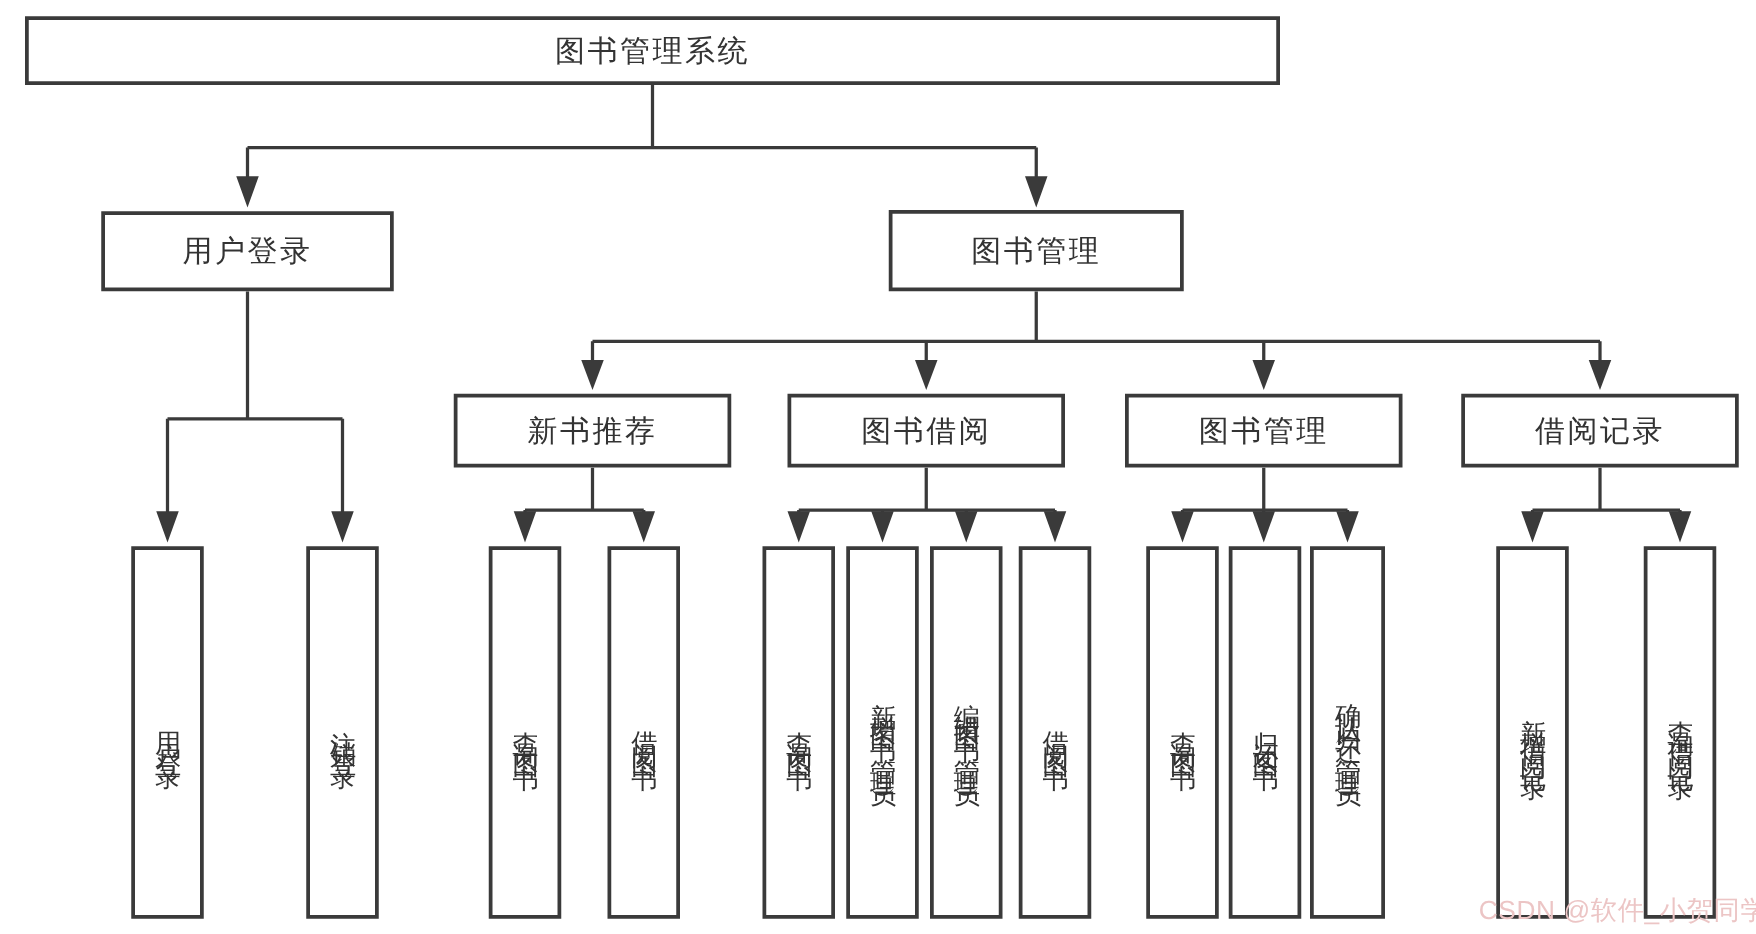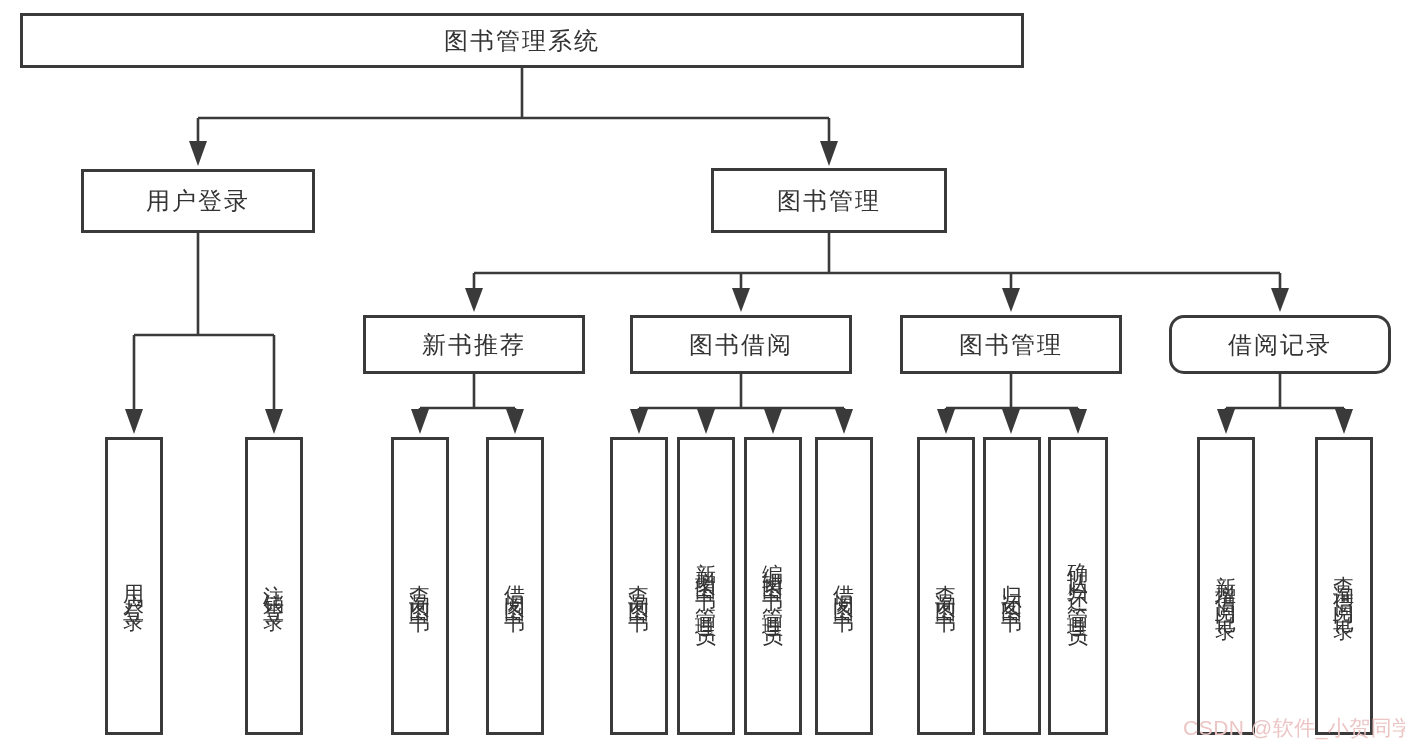--- a/index.html
+++ b/index.html
@@ -94,21 +94,21 @@
 
   <div class="box h" style="left:363px;top:315px;width:222px;height:59px;">
     <span>新书推荐</span>
   </div>
   <div class="box h" style="left:630px;top:315px;width:222px;height:59px;justify-content:center;">
     <span>图书借阅</span>
   </div>
   <div class="box h" style="left:900px;top:315px;width:222px;height:59px;">
     <span>图书管理</span>
   </div>
-  <div class="box h" style="left:1169px;top:315px;width:222px;height:59px;border-radius:15px;">
+  <div class="box h" style="left:1169px;top:315px;width:222px;height:59px;">
     <span>借阅记录</span>
   </div>
 
   <div class="box leaf" style="left:105px;top:437px;width:58px;height:298px;">
     <span class="v">用户登录</span>
   </div>
   <div class="box leaf" style="left:245px;top:437px;width:58px;height:298px;">
     <span class="v">注销登录</span>
   </div>
 

